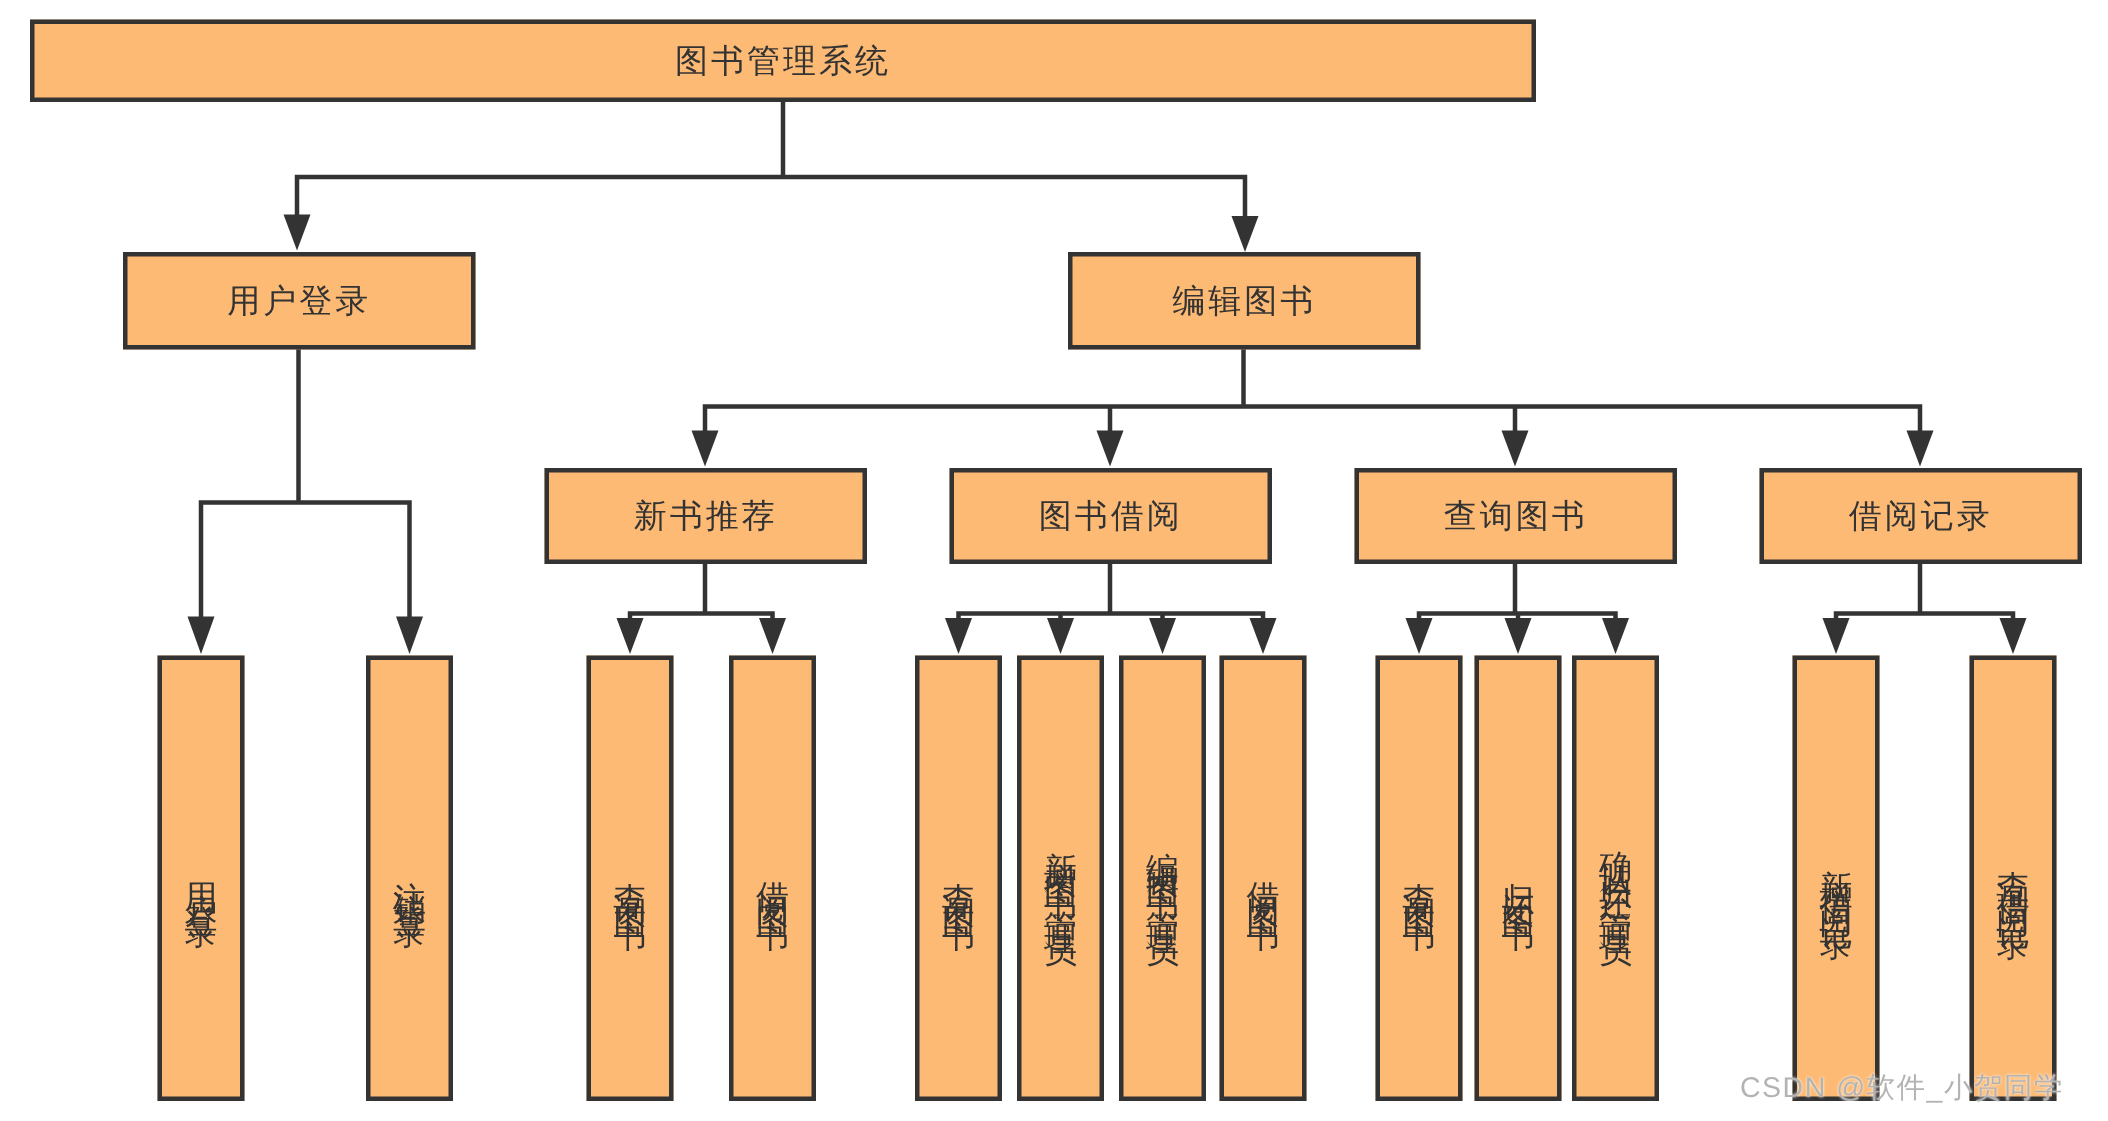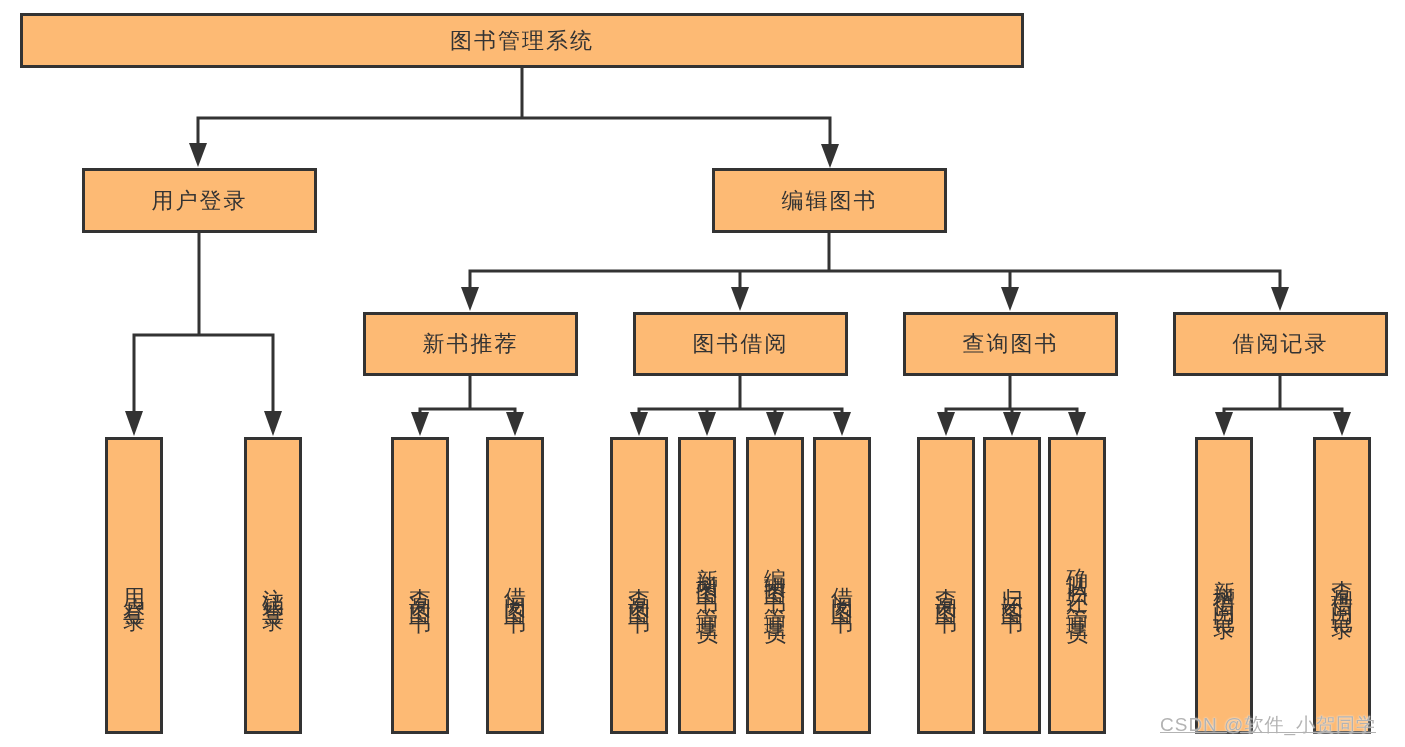--- a/index.html
+++ b/index.html
@@ -53,21 +53,20 @@
   .watermark {
     position: absolute;
     left: 1160px;
     top: 712px;
     font-size: 19px;
     color: #b3b3b3;
     letter-spacing: 1px;
     white-space: nowrap;
     z-index: 5;
     text-shadow: 0 0 2px #ffffff;
-    text-decoration: underline;
   }
 </style>
 </head>
 <body>
 
 <div class="stage">
 
   <svg class="connectors" viewBox="0 0 1405 747" xmlns="http://www.w3.org/2000/svg">
 
     <g stroke="#333333" stroke-width="3" fill="none" stroke-linecap="square">

